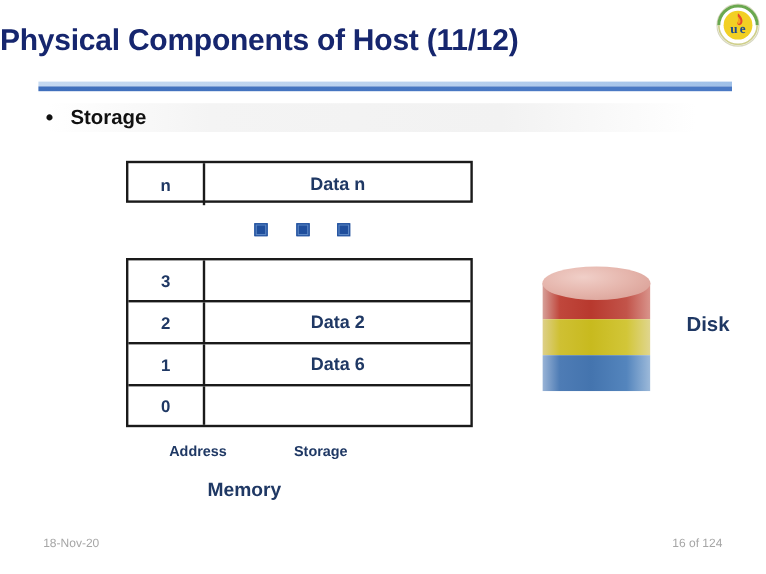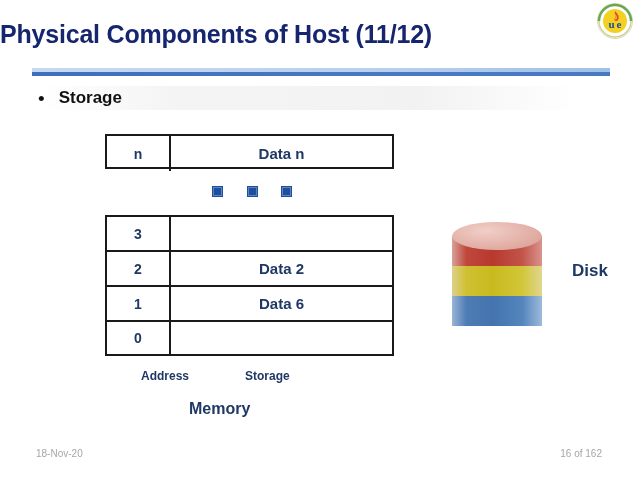--- a/index.html
+++ b/index.html
@@ -175,21 +175,21 @@
   #label-content {
     position: absolute;
     left: 245px;
     top: 369px;
     font-size: 12px;
     font-weight: bold;
     color: #1f3864;
   }
   #label-memory {
     position: absolute;
-    left: 189px;
+    left: 173px;
     top: 400px;
     font-size: 16px;
     font-weight: bold;
     color: #1f3864;
   }
 
   
   #disk {
     position: absolute;
     left: 452px;
@@ -332,15 +332,15 @@
     <div class="body">
       <div class="band band-red"></div>
       <div class="band band-yellow"></div>
       <div class="band band-blue"></div>
     </div>
     <div class="top-ellipse"></div>
   </div>
   <div id="label-disk">Disk</div>
 
   <div id="footer-date">18-Nov-20</div>
-  <div id="footer-page">16 of 162</div>
+  <div id="footer-page">16 of 124</div>
 
 </div>
 
 </body></html>

